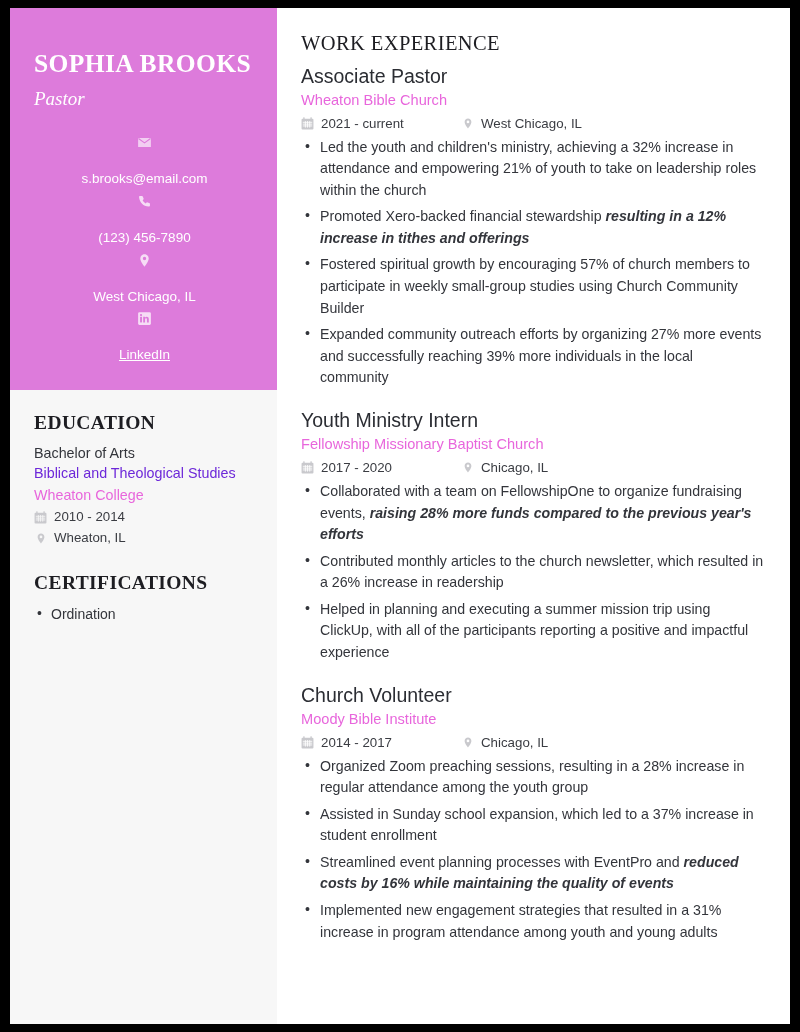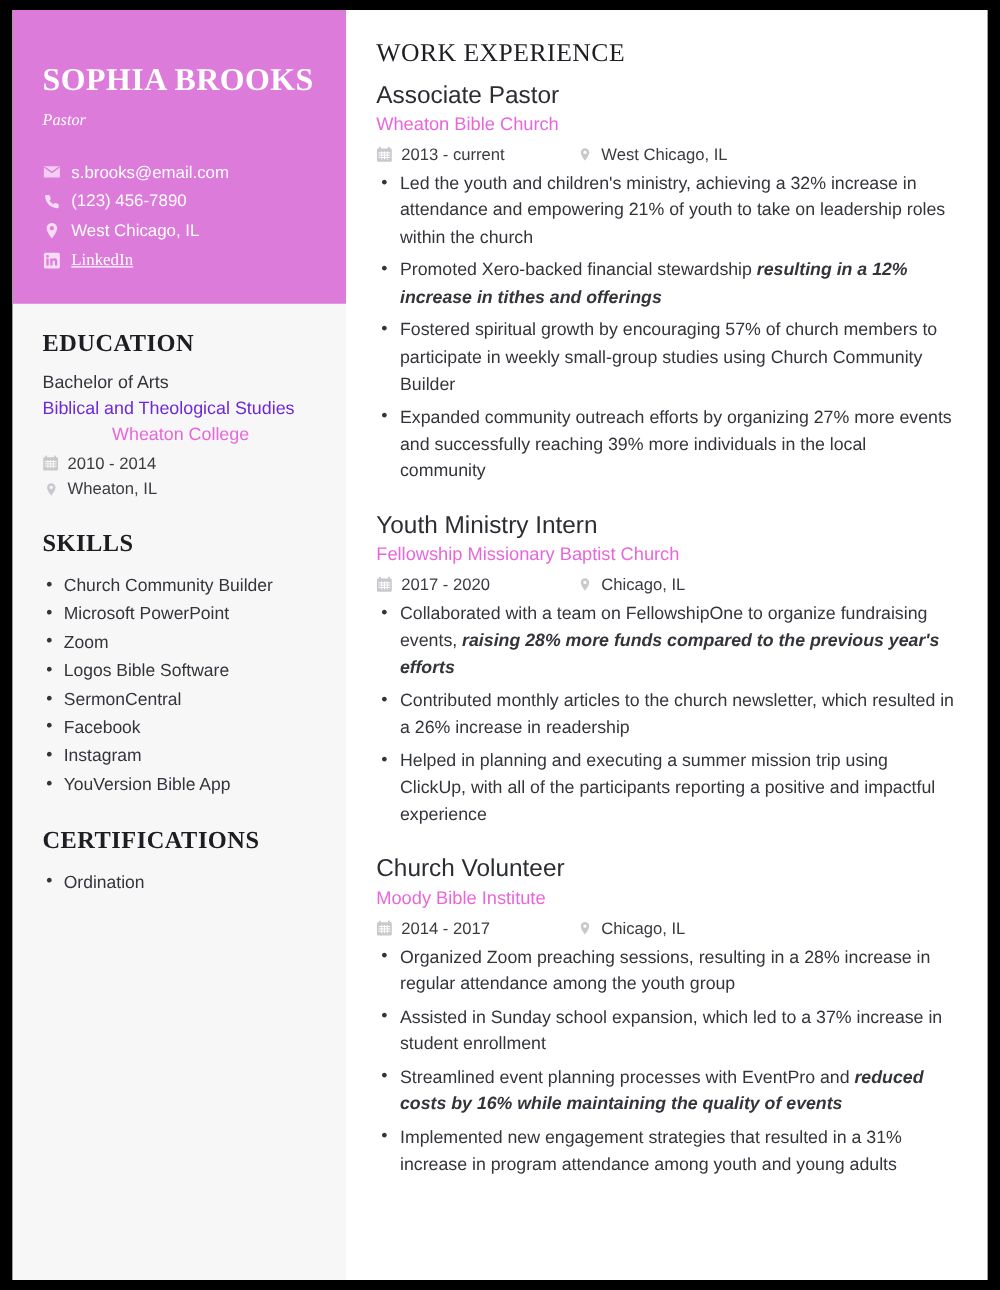--- a/index.html
+++ b/index.html
@@ -47,56 +47,56 @@
     font-size: 25.5px;
     line-height: 1.12;
     color: #ffffff;
     letter-spacing: 0.4px;
     margin: 0 0 10px 0;
   }
 
   .job-subtitle {
     font-family: "Liberation Serif", serif;
     font-style: italic;
-    font-size: 13px;
+    font-size: 19px;
     color: #ffffff;
     margin: 0 0 26px 0;
     line-height: 1.1;
   }
 
   .contact-list {
     display: flex;
     flex-direction: column;
     gap: 6px;
   }
 
   .contact-row {
     display: flex;
     align-items: center;
-    gap: 8px;
+    gap: 20px;
     color: #ffffff;
     font-size: 13.5px;
     line-height: 1.3;
+    flex-direction: column;
   }
 
   .contact-row .ico {
     width: 15px;
     height: 15px;
     flex: 0 0 15px;
     display: flex;
     align-items: center;
     justify-content: center;
     opacity: 0.82;
   }
   .contact-row .ico svg { display: block; }
 
   .contact-link {
     color: #ffffff;
     text-decoration: underline;
-    font-family: Liberation Serif, serif;
   }
 
   .sidebar-body {
     padding: 22px 22px 0 24px;
     box-sizing: border-box;
     flex: 1;
   }
 
   .side-section { margin-bottom: 24px; }
 
@@ -118,21 +118,20 @@
   .edu-field {
     font-size: 14.3px;
     color: #6d28d9;
     line-height: 1.42;
   }
   .edu-school {
     font-size: 14.3px;
     color: #e866dc;
     line-height: 1.5;
     margin-top: 1px;
-    text-align: center;
   }
 
   .meta-row {
     display: flex;
     align-items: center;
     gap: 7px;
     font-size: 13.3px;
     color: #3a3c42;
     line-height: 1.5;
     margin-top: 1px;
@@ -321,33 +320,20 @@
         <div class="meta-row">
           <span class="ico">
             <svg width="12" height="13" viewBox="0 0 16 16" fill="#c9c9cd">
               <path d="M8 1.4c-2.5 0-4.5 2-4.5 4.5 0 3.3 4.5 8.7 4.5 8.7s4.5-5.4 4.5-8.7c0-2.5-2-4.5-4.5-4.5zm0 6.3a1.8 1.8 0 1 1 0-3.6 1.8 1.8 0 0 1 0 3.6z"></path>
             </svg>
           </span>
           <span>Wheaton, IL</span>
         </div>
       </section>
 
-      <section class="side-section">
-        <h2 class="side-heading">SKILLS</h2>
-        <ul class="bullets" id="skills-list">
-            <li>Church Community Builder</li>
-            <li>Microsoft PowerPoint</li>
-            <li>Zoom</li>
-            <li>Logos Bible Software</li>
-            <li>SermonCentral</li>
-            <li>Facebook</li>
-            <li>Instagram</li>
-            <li>YouVersion Bible App</li>
-          </ul>
-      </section>
 
       <section class="side-section">
         <h2 class="side-heading">CERTIFICATIONS</h2>
         <ul class="bullets" id="certs-list">
             <li>Ordination</li>
           </ul>
       </section>
 
     </div>
   </aside>
@@ -366,21 +352,21 @@
                   <rect x="2.4" y="0.4" width="1.5" height="2.6" rx="0.5"></rect>
                   <rect x="10.1" y="0.4" width="1.5" height="2.6" rx="0.5"></rect>
                   <rect x="1.9" y="5.2" width="10.2" height="0.9" fill="#ffffff"></rect>
                   <rect x="1.9" y="7.2" width="10.2" height="0.9" fill="#ffffff"></rect>
                   <rect x="1.9" y="9.2" width="10.2" height="0.9" fill="#ffffff"></rect>
                   <rect x="4.2" y="4.4" width="0.9" height="7" fill="#ffffff"></rect>
                   <rect x="6.6" y="4.4" width="0.9" height="7" fill="#ffffff"></rect>
                   <rect x="9" y="4.4" width="0.9" height="7" fill="#ffffff"></rect>
                 </svg>
               </span>
-              <span>2013 - current</span>
+              <span>2021 - current</span>
             </div>
             <div class="meta-row">
               <span class="ico">
                 <svg width="12" height="13" viewBox="0 0 16 16" fill="#c9c9cd">
                   <path d="M8 1.4c-2.5 0-4.5 2-4.5 4.5 0 3.3 4.5 8.7 4.5 8.7s4.5-5.4 4.5-8.7c0-2.5-2-4.5-4.5-4.5zm0 6.3a1.8 1.8 0 1 1 0-3.6 1.8 1.8 0 0 1 0 3.6z"></path>
                 </svg>
               </span>
               <span>West Chicago, IL</span>
             </div>
           </div>

